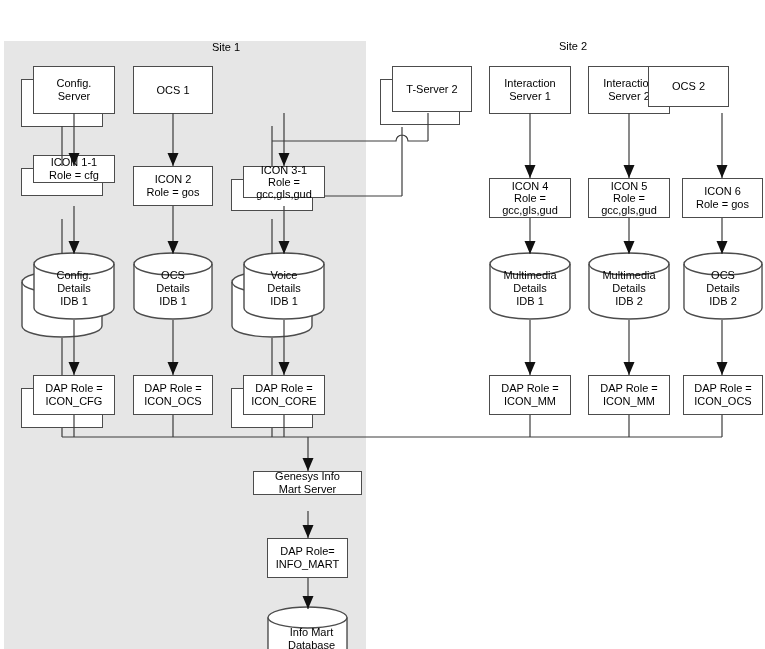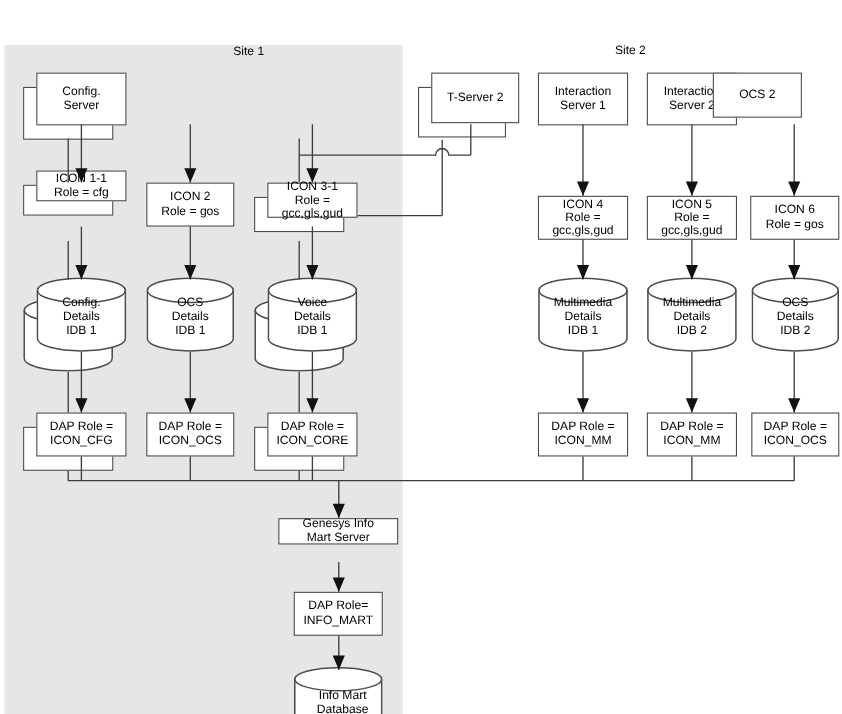--- a/index.html
+++ b/index.html
@@ -35,20 +35,25 @@
 
   <div class="site-panel"></div>
   <div class="site-label" style="left:212px;top:8px">Site 1</div>
   <div class="site-label" style="left:559px;top:7px">Site 2</div>
 
   <div class="node" style="left:33px;top:33px;width:82px;height:48px">
     <div class="shadow"></div>
     <div class="face">
         <div class="label">Config.
 Server</div>
+      </div>
+  </div>
+  <div class="node" style="left:133px;top:33px;width:80px;height:48px">
+    <div class="face">
+        <div class="label">OCS 1</div>
       </div>
   </div>
 
   <div class="node" style="left:392px;top:33px;width:80px;height:46px">
     <div class="shadow"></div>
     <div class="face">
         <div class="label">T-Server 2</div>
       </div>
   </div>
 

